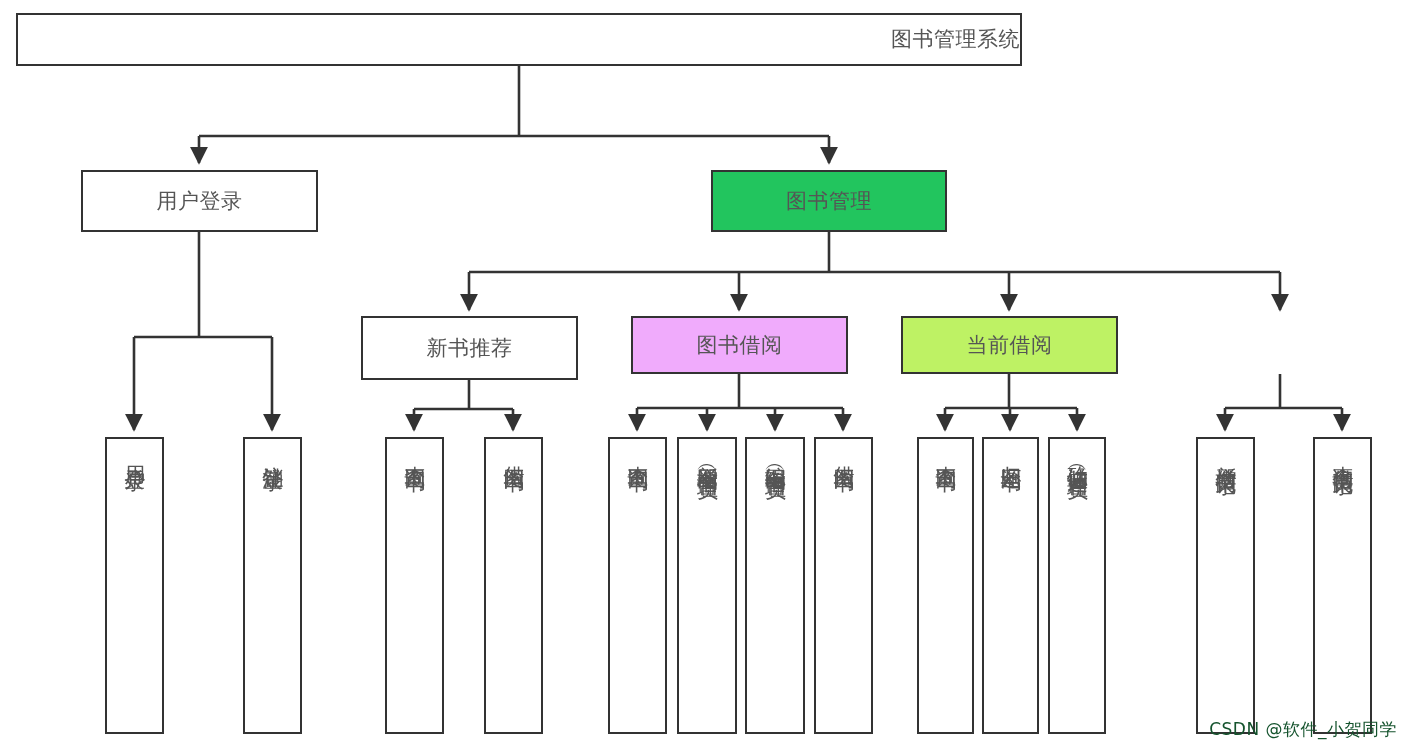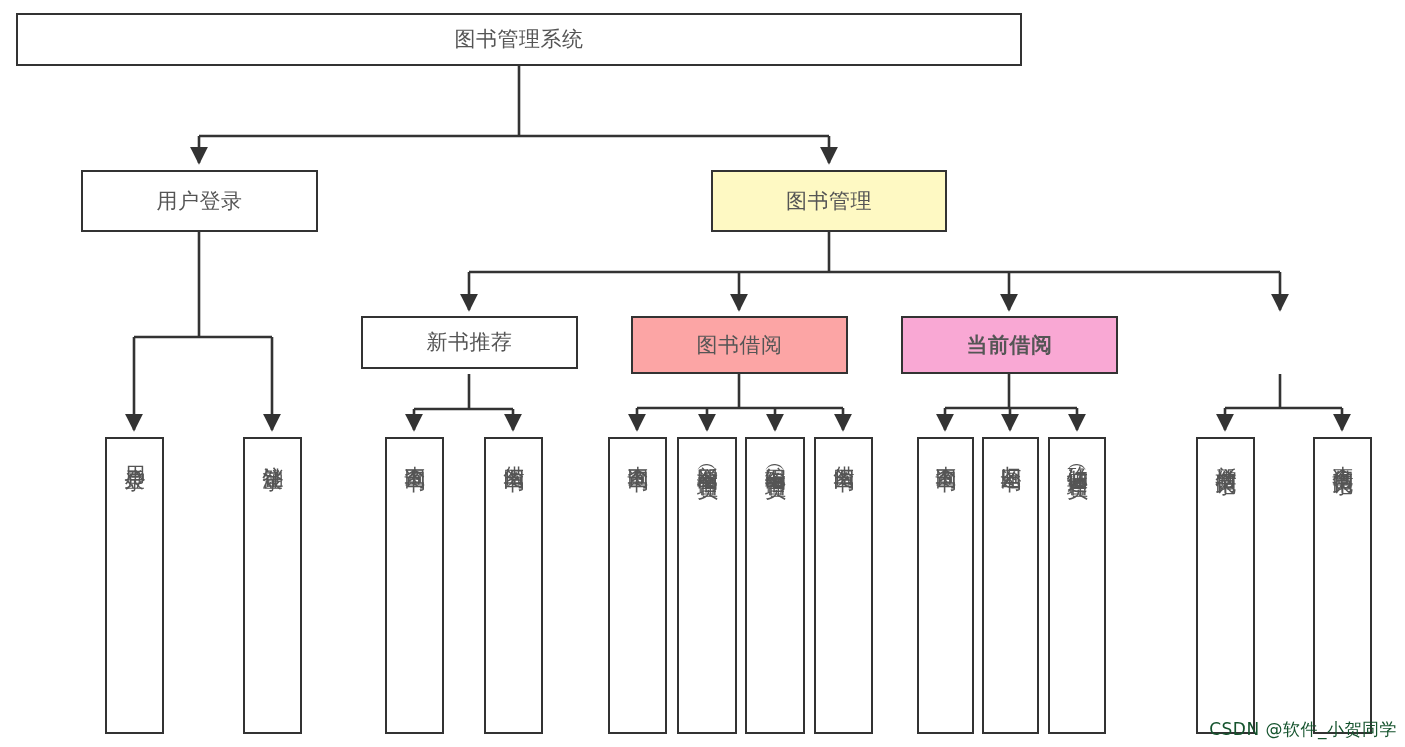--- a/index.html
+++ b/index.html
@@ -116,38 +116,38 @@
       <path d="M 1010 408 L 1010 430" marker-end="url(#arrow)"></path>
       <path d="M 1077 408 L 1077 430" marker-end="url(#arrow)"></path>
 
       <path d="M 1280 374 L 1280 408"></path>
       <path d="M 1225 408 L 1342 408"></path>
       <path d="M 1225 408 L 1225 430" marker-end="url(#arrow)"></path>
       <path d="M 1342 408 L 1342 430" marker-end="url(#arrow)"></path>
     </g>
   </svg>
 
-  <div class="node" style="left: 16px; top: 13px; width: 1006px; height: 53px; border-color: rgb(51, 51, 51); background: rgb(255, 255, 255);">
+  <div class="node" style="left: 16px; top: 13px; width: 1006px; height: 53px; border-color: rgb(51, 51, 51); background: rgb(255, 255, 255); justify-content: flex-end;">
     <span class="node-label" style="color: rgb(85, 85, 85);">图书管理系统</span>
   </div>
 
   <div class="node" style="left: 81px; top: 170px; width: 237px; height: 62px; border-color: rgb(51, 51, 51); background: rgb(255, 255, 255);">
     <span class="node-label" style="color: rgb(85, 85, 85);">用户登录</span>
   </div>
-  <div class="node" style="left: 711px; top: 170px; width: 236px; height: 62px; border-color: rgb(51, 51, 51); background: #fef9c3;">
+  <div class="node" style="left: 711px; top: 170px; width: 236px; height: 62px; border-color: rgb(51, 51, 51); background: #22c55e;">
     <span class="node-label" style="color: rgb(85, 85, 85);">图书管理</span>
   </div>
 
-  <div class="node" style="left: 361px; top: 316px; width: 217px; height: 53px; border-color: rgb(51, 51, 51); background: rgb(255, 255, 255);">
+  <div class="node" style="left: 361px; top: 316px; width: 217px; height: 64px; border-color: rgb(51, 51, 51); background: rgb(255, 255, 255);">
     <span class="node-label" style="color: rgb(85, 85, 85);">新书推荐</span>
   </div>
-  <div class="node" style="left: 631px; top: 316px; width: 217px; height: 58px; border-color: rgb(51, 51, 51); background: #fca5a5;">
+  <div class="node" style="left: 631px; top: 316px; width: 217px; height: 58px; border-color: rgb(51, 51, 51); background: #f0abfc;">
     <span class="node-label" style="color: rgb(85, 85, 85);">图书借阅</span>
   </div>
-  <div class="node" style="left: 901px; top: 316px; width: 217px; height: 58px; border-color: rgb(51, 51, 51); background: #f9a8d4; font-weight: bold;">
+  <div class="node" style="left: 901px; top: 316px; width: 217px; height: 58px; border-color: rgb(51, 51, 51); background: #bef264;">
     <span class="node-label" style="color: rgb(85, 85, 85);">当前借阅</span>
   </div>
 
   <div class="node vert" style="left: 105px; top: 437px; width: 59px; height: 297px; border-color: rgb(51, 51, 51); background: rgb(255, 255, 255);">
     <span class="node-label" style="color: rgb(85, 85, 85);">用户登录</span>
   </div>
   <div class="node vert" style="left: 243px; top: 437px; width: 59px; height: 297px; border-color: rgb(51, 51, 51); background: rgb(255, 255, 255);">
     <span class="node-label" style="color: rgb(85, 85, 85);">注销登录</span>
   </div>
   <div class="node vert" style="left: 385px; top: 437px; width: 59px; height: 297px; border-color: rgb(51, 51, 51); background: rgb(255, 255, 255);">

